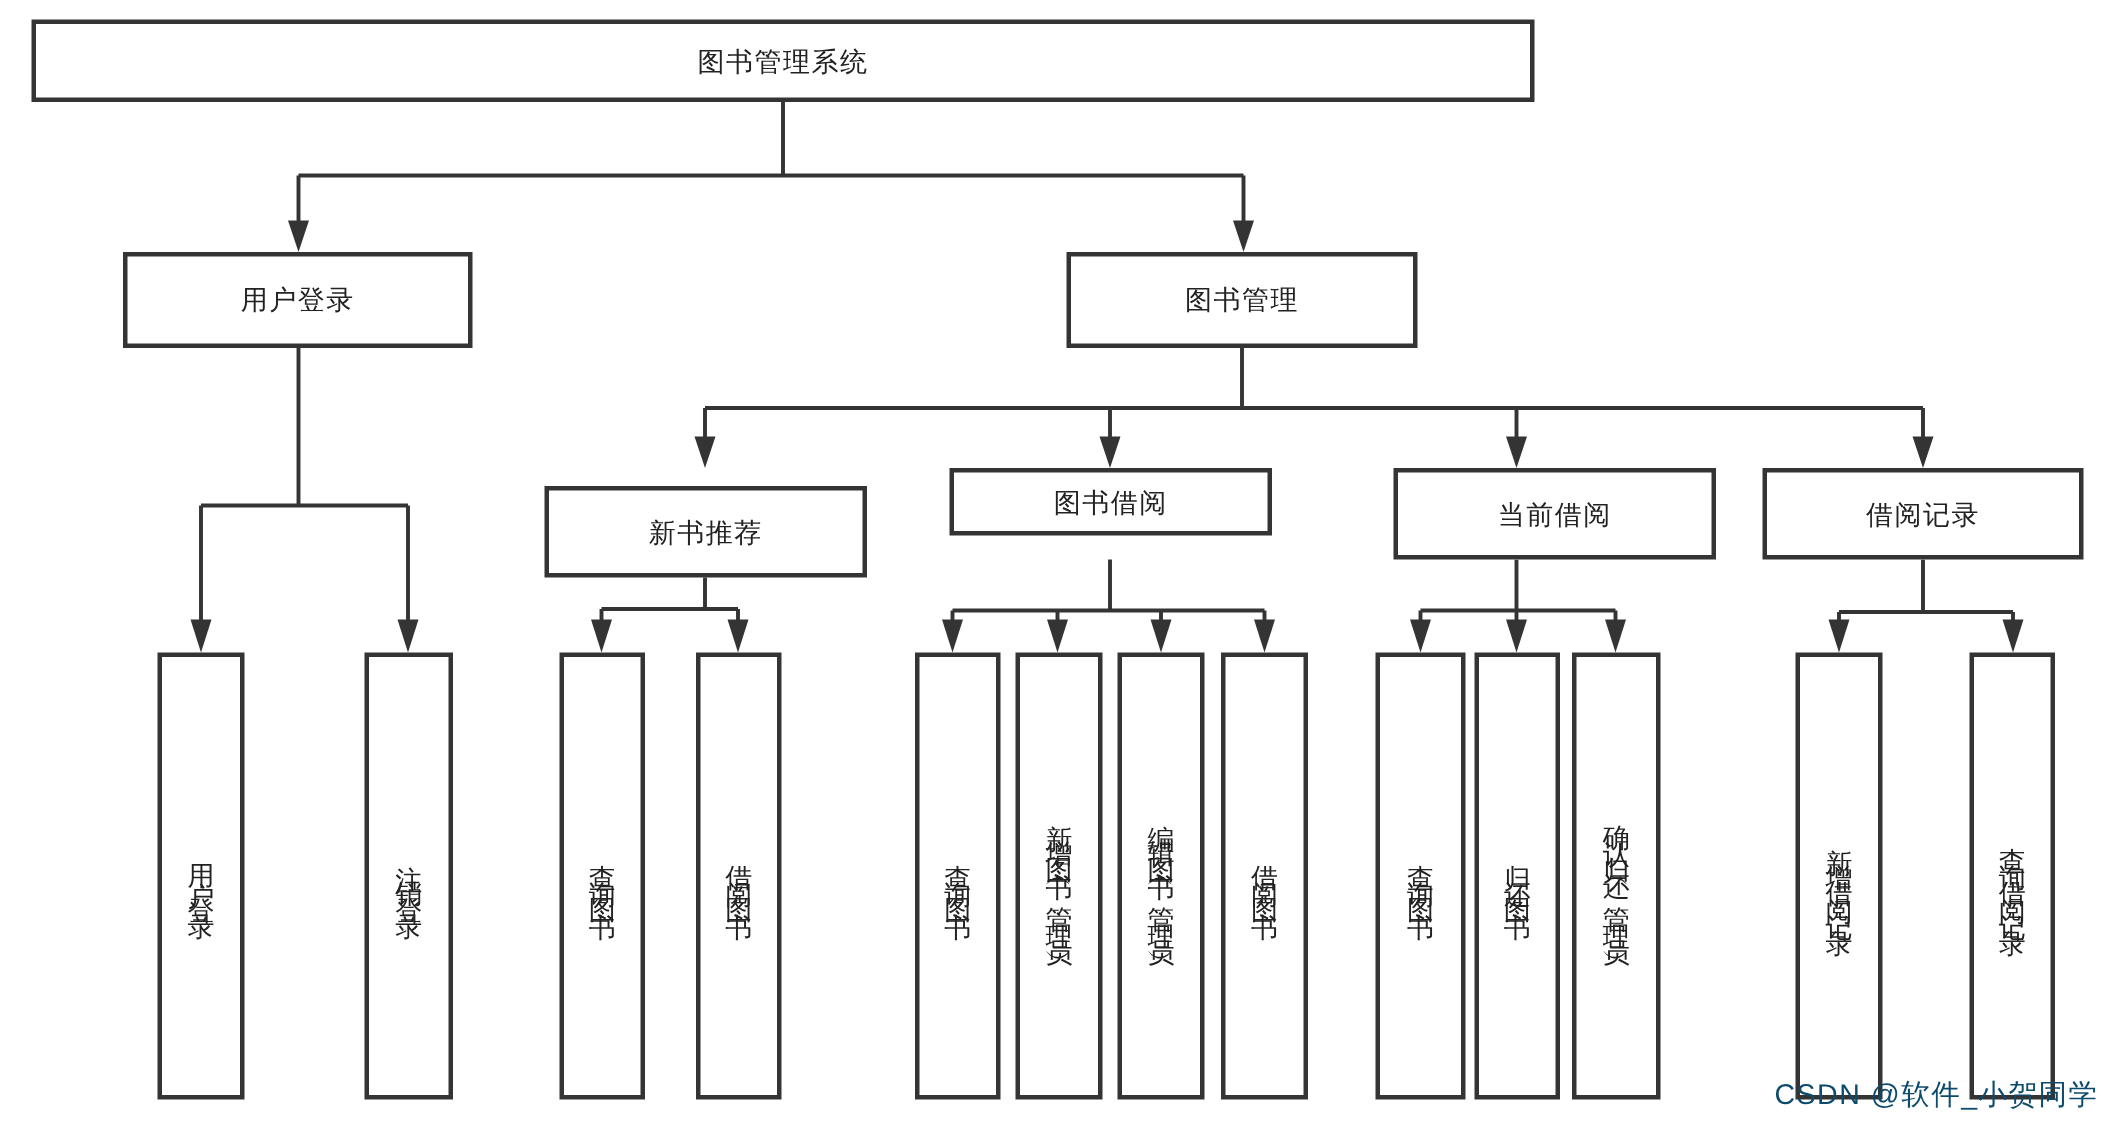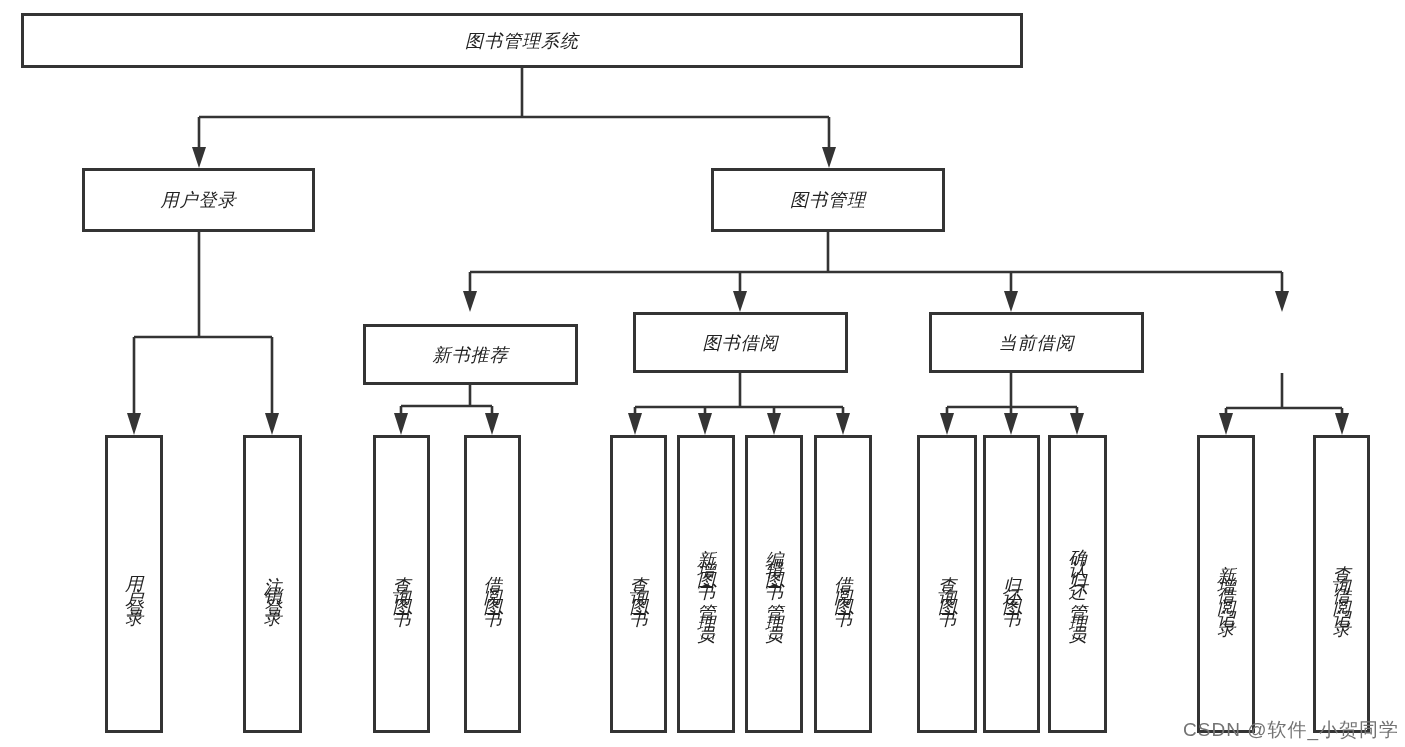--- a/index.html
+++ b/index.html
@@ -40,39 +40,38 @@
     box-sizing: border-box;
     background: #ffffff;
     border: 3px solid #343434;
     display: flex;
     align-items: center;
     justify-content: center;
     color: #222222;
     font-size: 18px;
     letter-spacing: 1px;
     white-space: nowrap;
-    font-style: italic;
   }
   .leaf {
     letter-spacing: 0;
   }
   .leaf .vtext {
     writing-mode: vertical-rl;
     text-orientation: mixed;
     letter-spacing: 11px;
     font-size: 18px;
     line-height: 1;
     color: #222222;
   }
   .watermark {
     position: absolute;
     right: 6px;
     bottom: 4px;
     font-size: 19px;
-    color: #737373;
+    color: #0c4a6e;
     letter-spacing: 1px;
     pointer-events: none;
   }
 </style>
 </head>
 <body>
 
 <div class="canvas">
 
   <svg class="connectors" viewBox="0 0 1405 747" xmlns="http://www.w3.org/2000/svg">
@@ -118,25 +117,28 @@
   <div class="box" style="left:82px; top:168px; width:233px; height:64px;">
     <span>用户登录</span>
   </div>
   <div class="box" style="left:711px; top:168px; width:234px; height:64px;">
     <span>图书管理</span>
   </div>
 
   <div class="box" style="left:363px; top:312px; width:215px; height:61px;margin-top:12px;">
     <span>新书推荐</span>
   </div>
-  <div class="box" style="left:633px; top:312px; width:215px; height:61px;">
+  <div class="box" style="left:633px; top:312px; width:215px; height:45px;">
     <span>图书借阅</span>
   </div>
   <div class="box" style="left:904px; top:312px; width:215px; height:61px;margin-left:25px;">
     <span>当前借阅</span>
+  </div>
+  <div class="box" style="left:1175px; top:312px; width:214px; height:61px;">
+    <span>借阅记录</span>
   </div>
 
   <div class="box leaf" style="left:105px; top:435px; width:58px; height:298px;">
     <span class="vtext">用户登录</span>
   </div>
   <div class="box leaf" style="left:243px; top:435px; width:59px; height:298px;">
     <span class="vtext">注销登录</span>
   </div>
 
   <div class="box leaf" style="left:373px; top:435px; width:57px; height:298px;">

